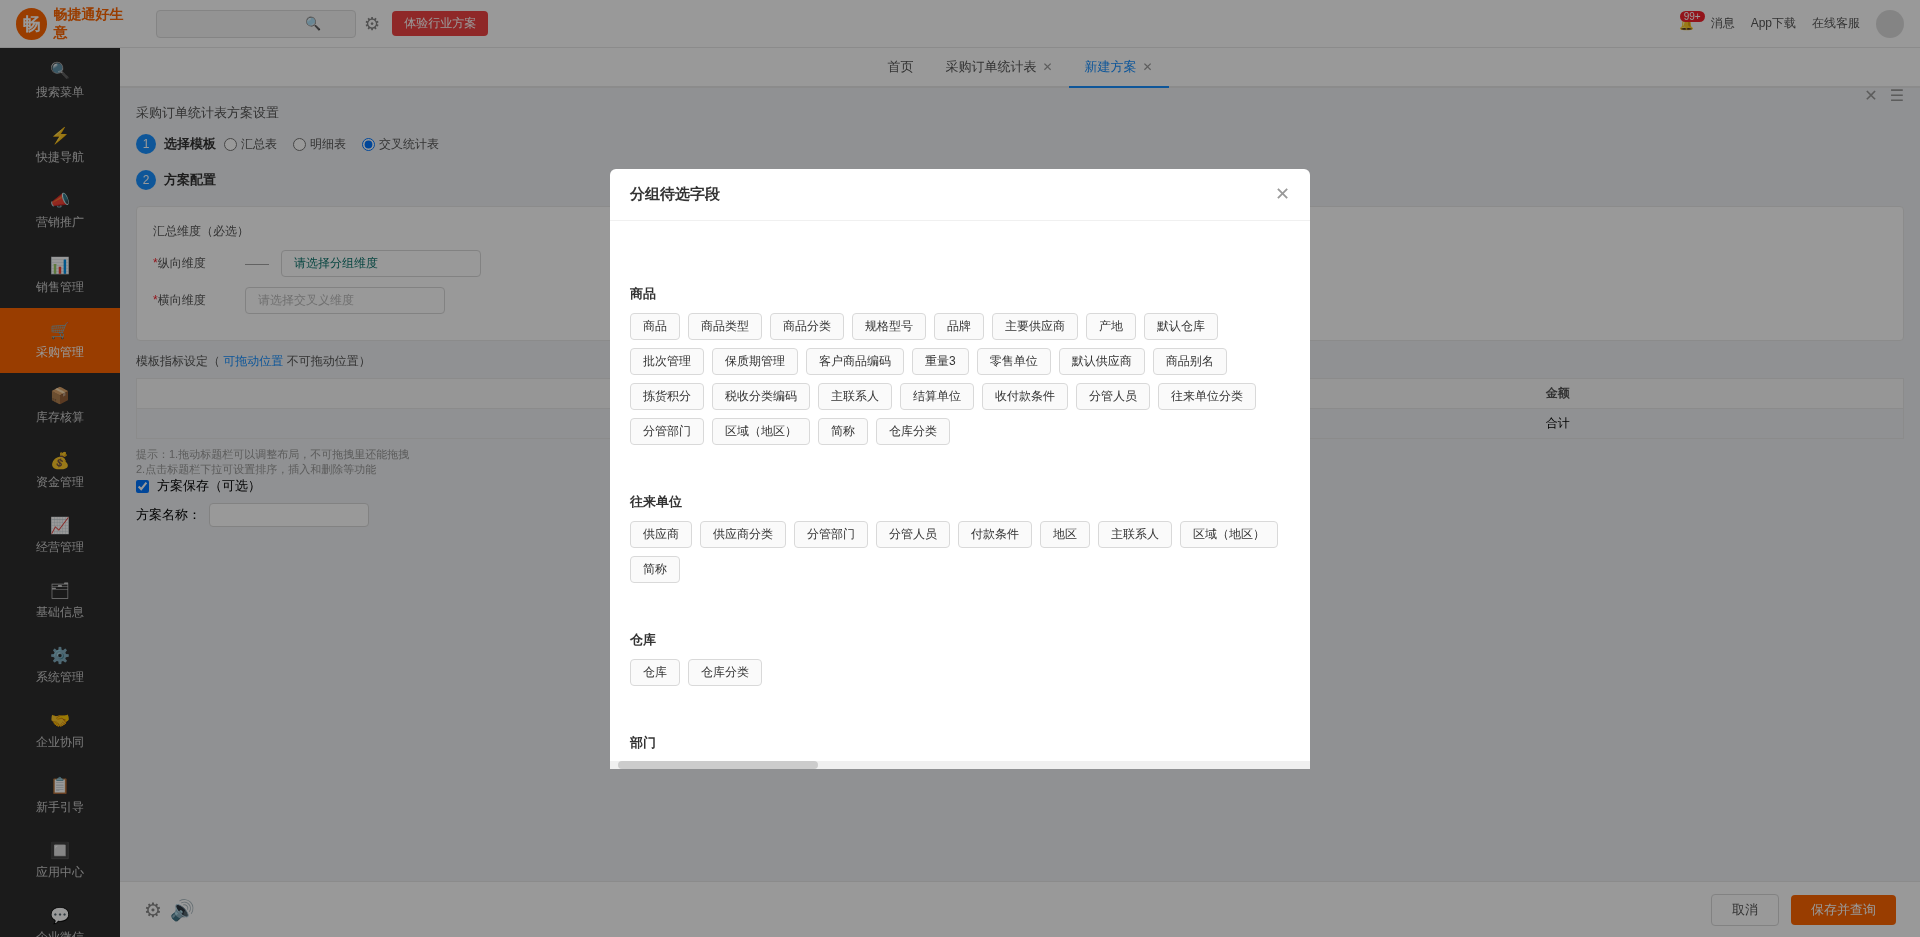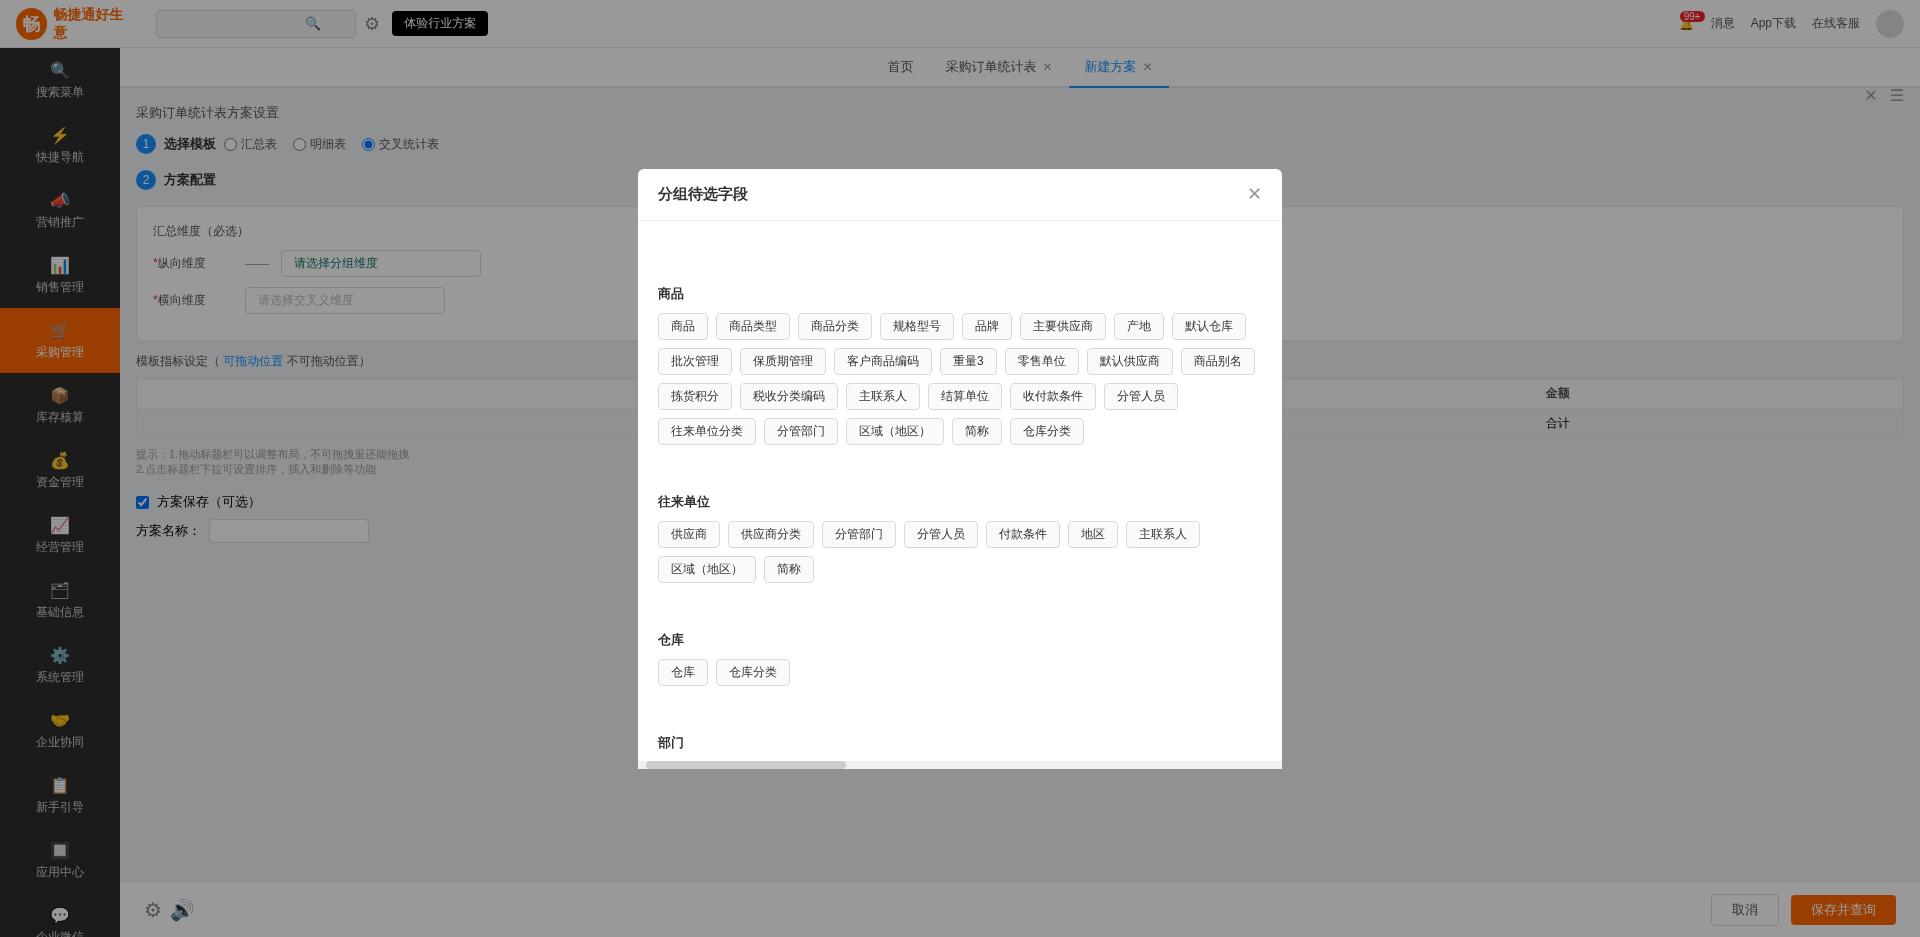--- a/index.html
+++ b/index.html
@@ -30,21 +30,21 @@
       height: 28px; border: 1px solid #ddd; border-radius: 4px;
       display: flex; align-items: center; padding: 0 8px;
       background: #f5f5f5; margin-left: 20px;
     }
     .search-bar input {
       border: none; background: transparent; outline: none;
       font-size: 12px; width: 140px;
     }
     .btn-experience {
       margin-left: 12px;
-      background: #000000; color: #fff; border: none;
+      background: #ef4444; color: #fff; border: none;
       border-radius: 4px; padding: 4px 12px; cursor: pointer; font-size: 12px;
     }
     .top-right {
       margin-left: auto; display: flex; align-items: center; gap: 16px;
       font-size: 12px; color: #555;
     }
     .notification-badge {
       position: relative; display: inline-block;
     }
     .badge {
@@ -155,21 +155,21 @@
     .footer-gear, .footer-volume { font-size: 20px; color: #888; cursor: pointer; }
 
     
     .modal-overlay {
       position: fixed; inset: 0; background: rgba(0,0,0,0.4);
       display: flex; align-items: center; justify-content: center;
       z-index: 200;
     }
     .modal {
       background: #fff; border-radius: 6px;
-      width: 644px; max-height: 600px;
+      width: 700px; max-height: 600px;
       display: flex; flex-direction: column;
       position: relative;
     }
     .modal-header {
       display: flex; align-items: center; justify-content: space-between;
       padding: 16px 20px; border-bottom: 1px solid #f0f0f0;
       font-size: 15px; font-weight: bold; color: #333;
     }
     .modal-close {
       cursor: pointer; font-size: 18px; color: #999;
@@ -383,21 +383,21 @@
           <td>合计</td>
         </tr>
       </tbody>
     </table>
 
     <div style="font-size:11px;color:#999;margin-top:8px;">
       <div>提示：1.拖动标题栏可以调整布局，不可拖拽里还能拖拽</div>
       <div>2.点击标题栏下拉可设置排序，插入和删除等功能</div>
     </div>
 
-    <div style="display:flex;align-items:center;gap:8px;margin-top:16px;">
+    <div style="display:flex;align-items:center;gap:8px;">
       <input type="checkbox" checked="" style="">
       <span>方案保存（可选）</span>
     </div>
     <div style="display:flex;align-items:center;gap:8px;margin-top:8px;">
       <span>方案名称：</span>
       <input type="text" style="border: 1px solid rgb(217, 217, 217); border-radius: 4px; padding: 4px 8px; width: 160px; font-size: 12px;">
     </div>
   </div>
 </div>
 

